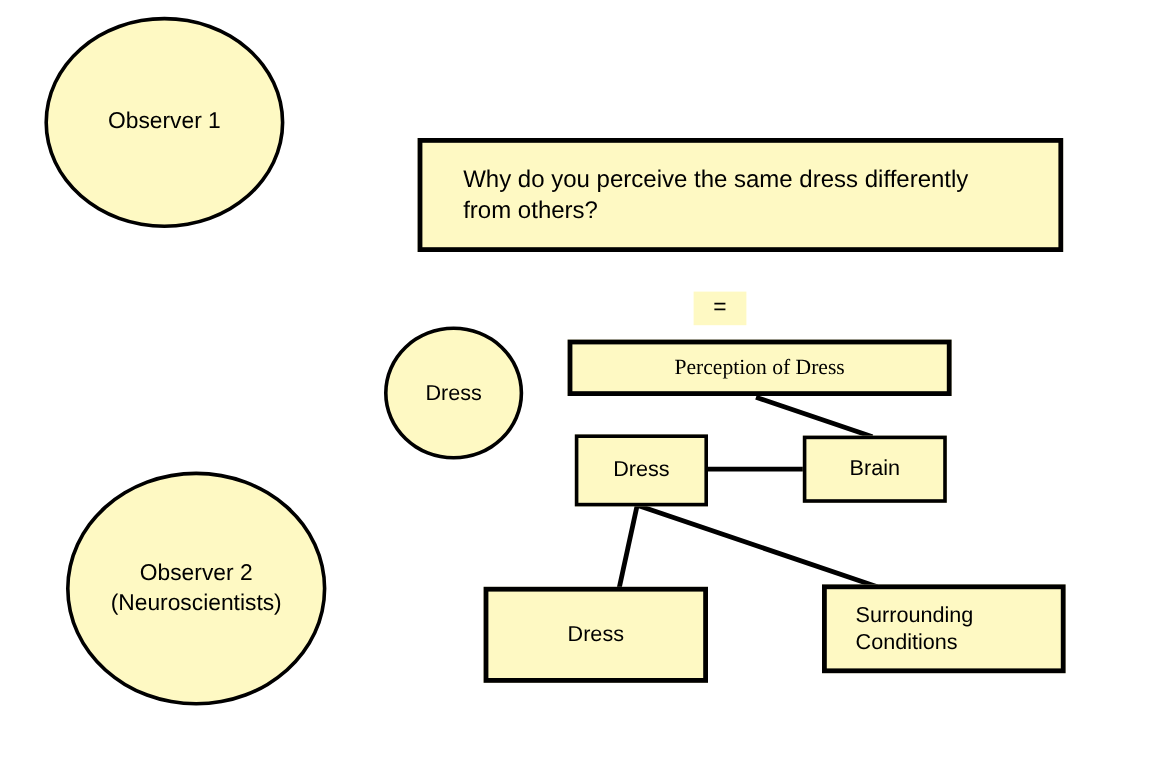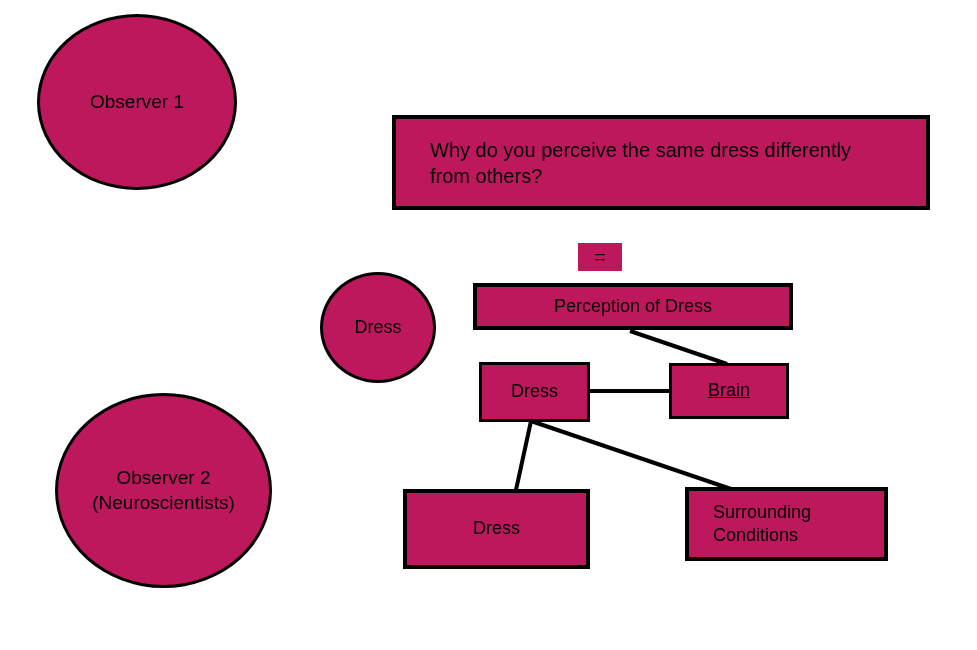--- a/index.html
+++ b/index.html
@@ -26,21 +26,21 @@
     pointer-events: none;
   }
   .node {
     position: absolute;
     box-sizing: border-box;
     display: flex;
     align-items: center;
     justify-content: center;
     text-align: center;
     color: #000000;
-    background: #be185d;
+    background: #fef9c3;
     line-height: 1.30;
   }
   .ellipse {
     border: 3px solid #000000;
     border-radius: 50%;
   }
   .rect {
     border: 4px solid #000000;
   }
   .rect-thin {
@@ -62,48 +62,47 @@
     width: 217px; height: 195px;
     font-size: 19px;
   }
   #question-box {
     left: 348px; top: 115px;
     width: 538px; height: 95px;
     font-size: 20px;
     justify-content: flex-start;
     text-align: left;
     padding: 0 34px;
-    margin-left: 44px;
   }
   #equals-sign {
     left: 578px; top: 243px;
     width: 44px; height: 28px;
     font-size: 19px;
     border: none;
   }
   #dress-circle {
     left: 320px; top: 272px;
     width: 116px; height: 111px;
     font-size: 18px;
   }
   #perception-box {
     left: 473px; top: 283px;
     width: 320px; height: 47px;
     font-size: 18px;
+    font-family: Liberation Serif, serif;
   }
   #eyes-box {
     left: 479px; top: 362px;
     width: 111px; height: 60px;
     font-size: 18px;
   }
   #brain-box {
     left: 669px; top: 363px;
     width: 120px; height: 56px;
     font-size: 18px;
-    text-decoration: underline;
   }
   #dress-box {
     left: 403px; top: 489px;
     width: 187px; height: 80px;
     font-size: 18px;
   }
   #surrounding-box {
     left: 685px; top: 487px;
     width: 203px; height: 74px;
     font-size: 18px;

